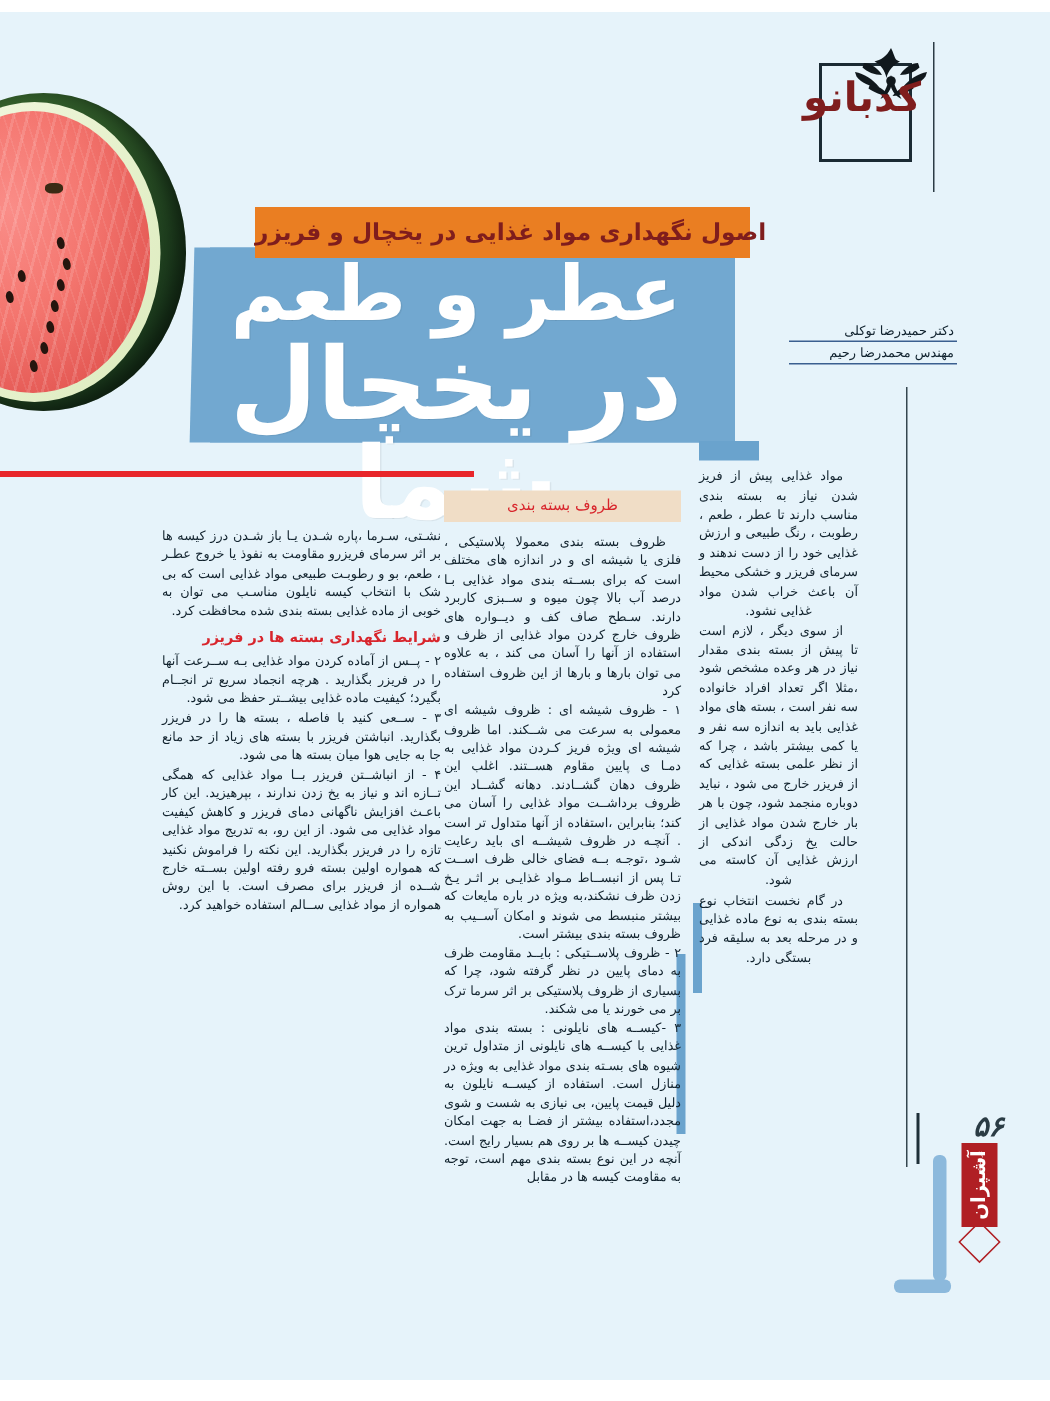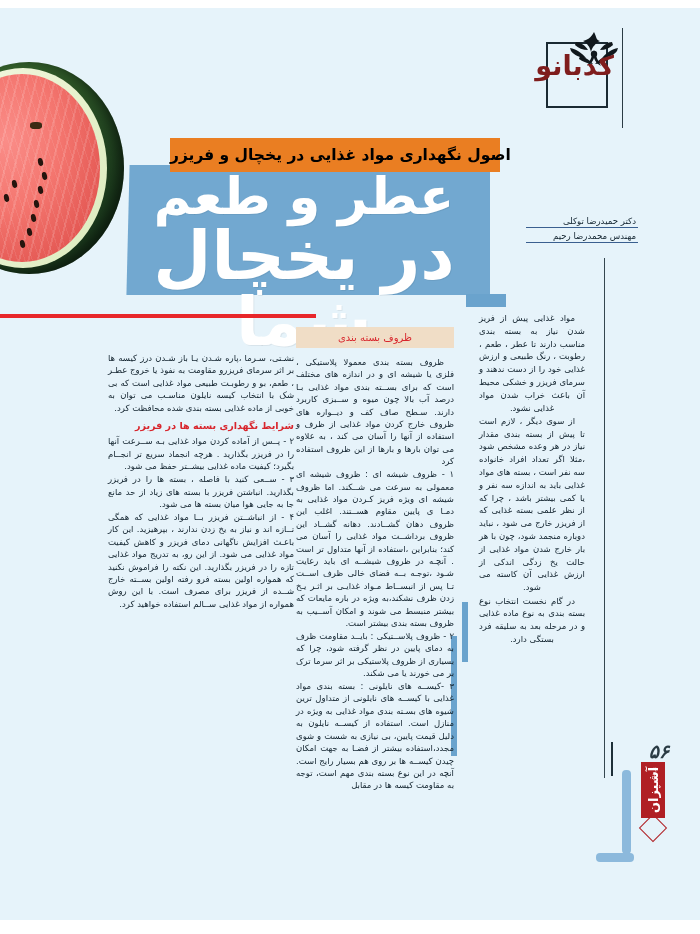--- a/index.html
+++ b/index.html
@@ -145,21 +145,21 @@
     position: absolute;
     left: 170px; top: 138px;
     width: 330px; height: 34px;
     background: #ea7e22;
     display: flex;
     align-items: center;
     justify-content: flex-end;
     padding-right: 8px;
   }
   .kicker-bar .kicker-text {
-    color: #000000;
+    color: #7f1d1d;
     font-size: 15.5px;
     font-weight: 700;
     direction: rtl;
     white-space: nowrap;
     letter-spacing: -0.2px;
   }
 
   
   .headline {
     position: absolute;
@@ -231,21 +231,21 @@
     color: #12232e;
     font-size: 8.5px;
     line-height: 12.4px;
     letter-spacing: -0.15px;
   }
   .col p { margin: 0 0 0.5px 0; }
   .col p.indent { text-indent: 10px; }
 
   .col-left   { left: 108px; top: 352px; width: 186px; height: 520px; }
   .col-mid    { left: 296px; top: 356px; width: 158px; height: 520px; }
-  .col-right  { left: 479px; top: 312px; width: 106px; height: 520px;
+  .col-right  { left: 466px; top: 312px; width: 106px; height: 520px;
                 text-align: justify; text-align-last: center; line-height: 12.8px; }
 
   .sec-head-red {
     display: block;
     color: #d8252c;
     font-weight: 700;
     font-size: 9.6px;
     text-align: center;
     margin: 6px 0 3px 0;
     letter-spacing: -0.2px;

